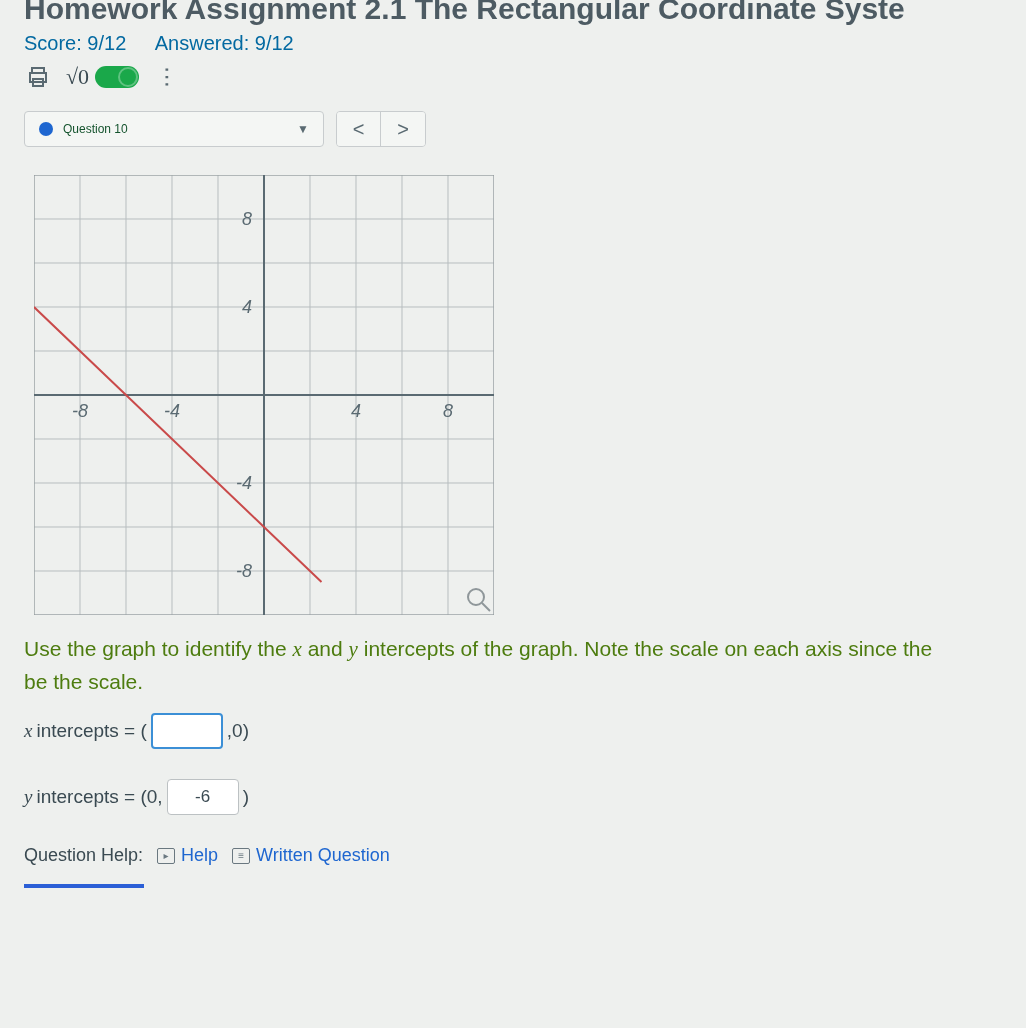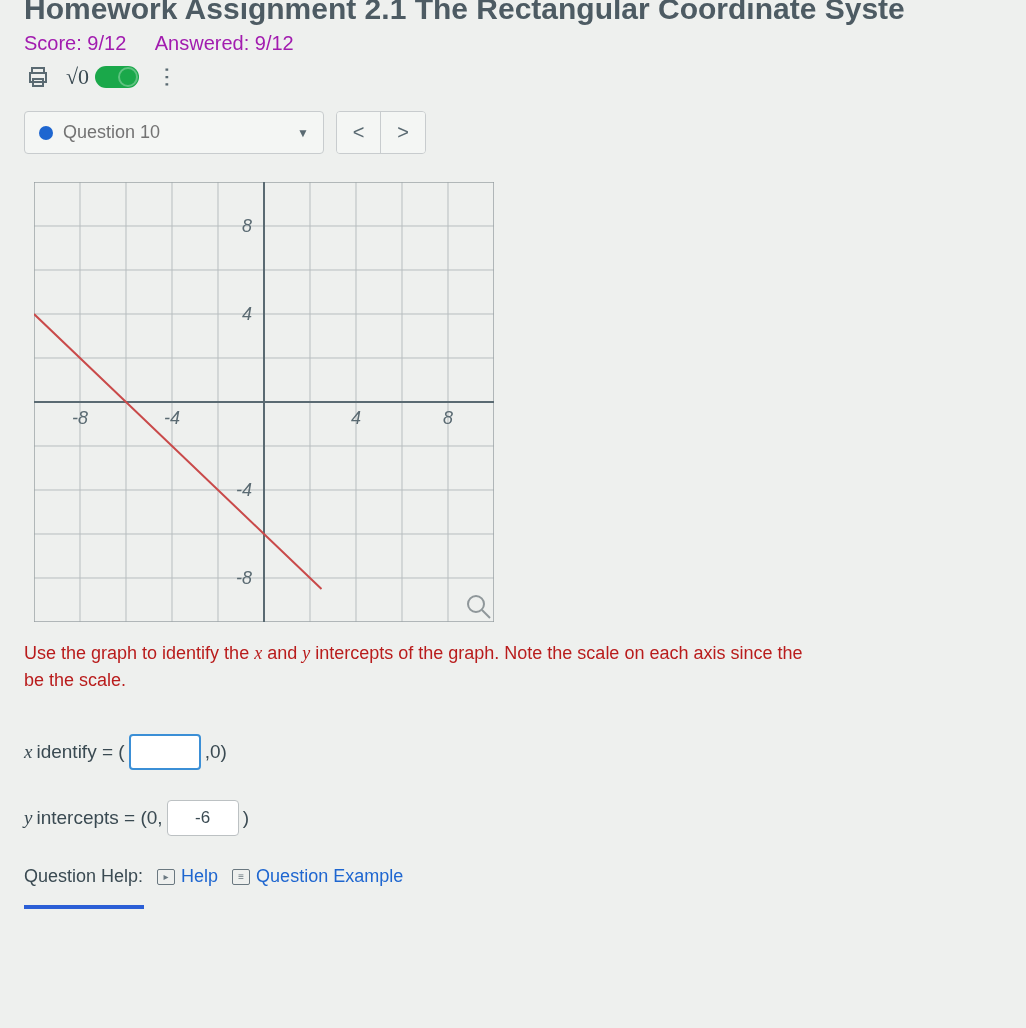--- a/index.html
+++ b/index.html
@@ -6,39 +6,39 @@
   body {
     font-family: Arial, Helvetica, sans-serif;
     background: #eef0ee;
     color: #3a4a52;
     width: 1026px;
     height: 1028px;
     padding: 0 24px;
     overflow: hidden;
   }
   .title-row { font-size: 30px; font-weight: 700; color: #4d5b63; margin-top: -8px; white-space: nowrap; }
-  .meta-row { margin-top: 6px; font-size: 20px; color: #a21caf; }
+  .meta-row { margin-top: 6px; font-size: 20px; color: #0369a1; }
   .meta-row span { margin-right: 24px; }
   .icon-row { display: flex; align-items: center; gap: 14px; margin-top: 8px; margin-bottom: 20px; }
   .icon-btn { display: inline-flex; align-items: center; justify-content: center; width: 28px; height: 28px; color: #5a6a72; cursor: pointer; }
   .math-toggle { display: flex; align-items: center; gap: 6px; }
   .sqrt { font-size: 22px; font-family: Georgia, serif; }
   .toggle { width: 44px; height: 22px; background: #1aa84a; border-radius: 11px; position: relative; }
   .toggle::after { content: ""; position: absolute; right: 1px; top: 1px; width: 20px; height: 20px; background: #1aa84a; border-radius: 50%; box-shadow: inset 0 0 0 2px rgba(255,255,255,0.3); }
   .dots { font-size: 22px; line-height: 1; letter-spacing: 0; transform: rotate(90deg); }
   .q-row { display: flex; align-items: stretch; gap: 12px; margin-bottom: 28px; }
   .q-select { display: flex; align-items: center; gap: 10px; border: 1px solid #c8ccce; border-radius: 4px; background: #f4f6f4; padding: 10px 14px; width: 300px; position: relative; cursor: pointer; }
   .dot-blue { width: 14px; height: 14px; border-radius: 50%; background: #1e66d0; }
-  .q-select .label { font-size: 18px; color: #737373; flex: 1; }
+  .q-select .label { font-size: 12px; color: #14532d; flex: 1; }
   .caret { font-size: 12px; color: #5a6a72; }
   .nav-group { display: flex; border: 1px solid #c8ccce; border-radius: 4px; overflow: hidden; }
   .nav-btn { width: 44px; display: flex; align-items: center; justify-content: center; font-size: 20px; color: #5a6a72; background: #f4f6f4; cursor: pointer; }
   .nav-btn:first-child { border-right: 1px solid #c8ccce; }
   .graph-wrap { position: relative; width: 460px; height: 440px; margin-left: 10px; margin-bottom: 18px; }
-  .prompt { font-size: 18px; color: #b91c1c; line-height: 1.5; margin-top: 10px; margin-bottom: 40px; }
+  .prompt { font-size: 21px; color: #4d7c0f; line-height: 1.5; margin-top: 10px; margin-bottom: 16px; }
   .var { font-style: italic; font-family: Georgia, serif; }
   .answer-row { font-size: 19px; color: #3a4a52; display: flex; align-items: center; gap: 4px; margin-bottom: 30px; }
   .input-box { width: 72px; height: 36px; border: 2px solid #3b8fd6; border-radius: 4px; background: #fff; text-align: center; font-size: 17px; color: #3a4a52; outline: none; }
   .input-box.gray { border: 1px solid #bcc1c3; }
   .help-row { font-size: 18px; color: #3a4a52; display: flex; align-items: center; gap: 14px; margin-top: 12px; }
   .help-link { color: #1e66d0; display: flex; align-items: center; gap: 6px; cursor: pointer; }
   .small-ico { width: 18px; height: 16px; border: 1px solid #6a7880; border-radius: 2px; display: inline-flex; align-items: center; justify-content: center; font-size: 10px; color: #6a7880; }
   .underline-bar { width: 120px; height: 4px; background: #2b5fd6; margin-top: 18px; }
 </style>
 </head>
@@ -119,37 +119,37 @@
     </svg>
 </div>
 
 <div class="prompt">
   <span>Use the graph to identify the </span><span class="var">x</span><span> and </span><span class="var">y</span><span> intercepts of the graph. Note the scale on each axis since the</span><br>
   <span>be the scale.</span>
 </div>
 
 <div class="answer-row">
   <span class="var">x</span>
-    <span> identify = (</span>
+    <span> intercepts = (</span>
   <input class="input-box" value="" style="">
   <span>,0)</span>
 </div>
 
 <div class="answer-row">
   <span class="var">y</span>
     <span> intercepts = (0,</span>
   <input class="input-box gray" value="-6" style="">
   <span>)</span>
 </div>
 
 <div class="help-row">
   <span>Question Help:</span>
   <span class="help-link">
     <span class="small-ico">▸</span>
     <span>Help</span>
   </span>
   <span class="help-link">
     <span class="small-ico">≡</span>
-    <span>Question Example</span>
+    <span>Written Question</span>
   </span>
 </div>
 
 <div class="underline-bar"></div>
 
 </body></html>

